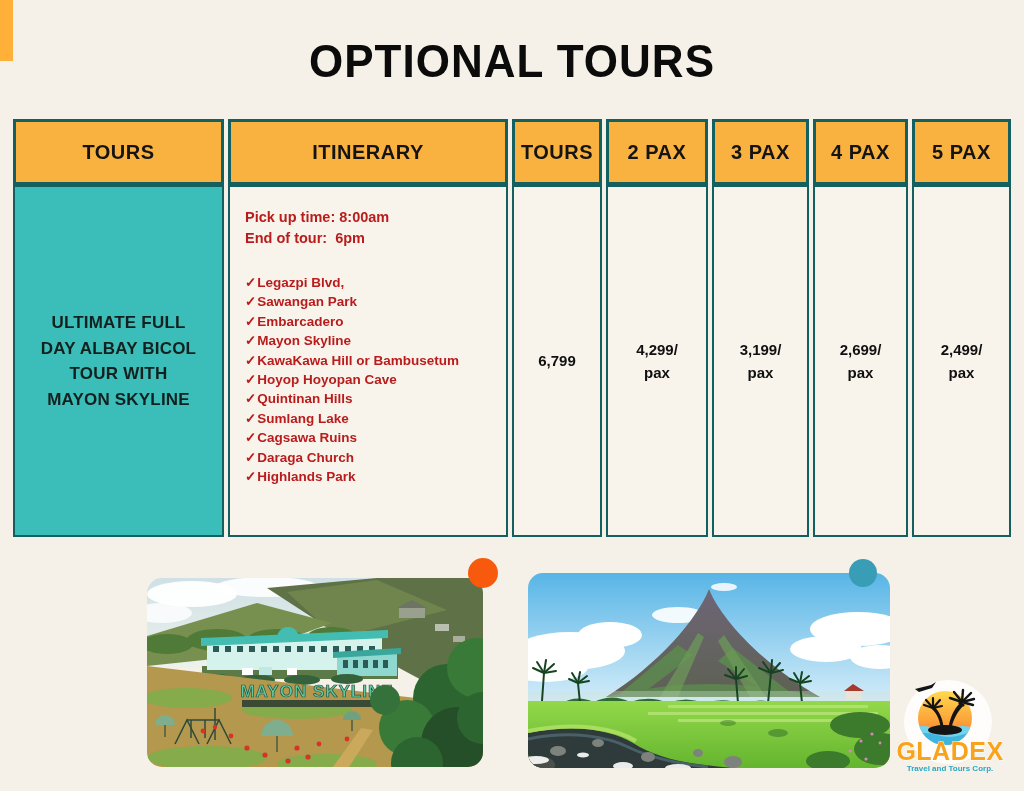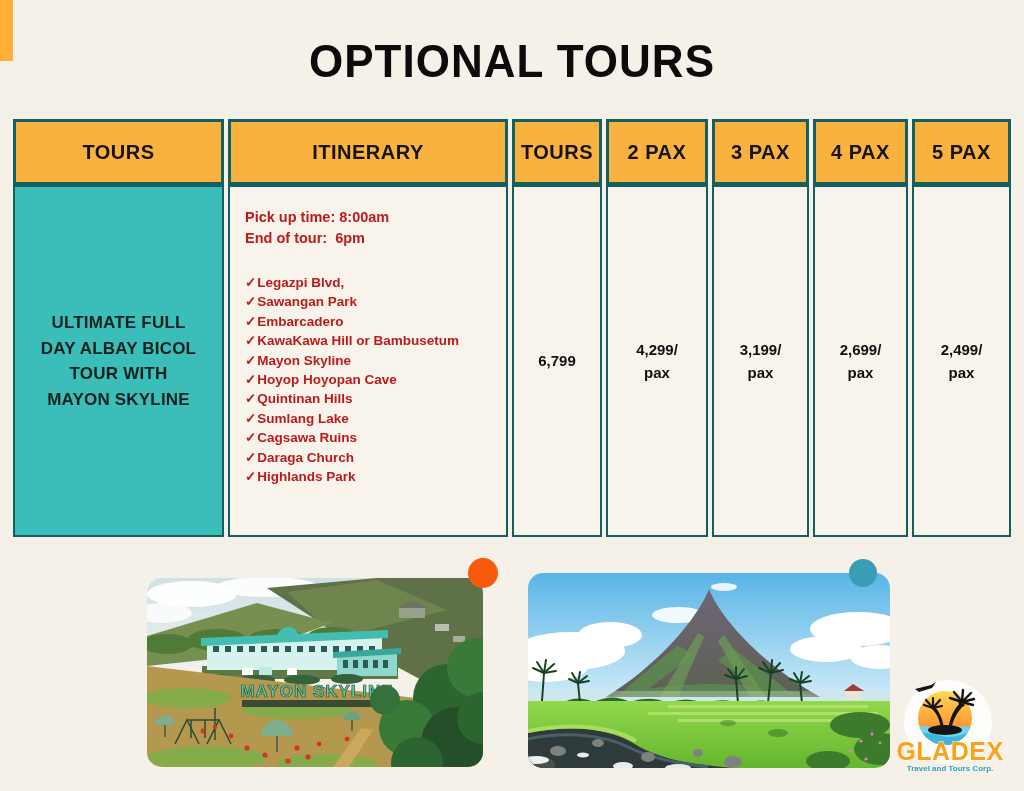--- a/index.html
+++ b/index.html
@@ -93,22 +93,22 @@
       <div class="tour-name">ULTIMATE FULL DAY ALBAY BICOL TOUR WITH MAYON SKYLINE</div>
     </div>
 
     <div class="cell itinerary-cell">
       <div class="bold-line">Pick up time: 8:00am</div>
       <div class="bold-line">End of tour:  6pm</div>
       <div class="stops">
         <div class="stop"><span class="check">✓</span><span>Legazpi Blvd,</span></div>
         <div class="stop"><span class="check">✓</span><span>Sawangan Park</span></div>
         <div class="stop"><span class="check">✓</span><span>Embarcadero</span></div>
+        <div class="stop"><span class="check">✓</span><span>Mayon Skyline</span></div>
         <div class="stop"><span class="check">✓</span><span>KawaKawa Hill or Bambusetum</span></div>
-        <div class="stop"><span class="check">✓</span><span>Mayon Skyline</span></div>
         <div class="stop"><span class="check">✓</span><span>Hoyop Hoyopan Cave</span></div>
         <div class="stop"><span class="check">✓</span><span>Quintinan Hills</span></div>
         <div class="stop"><span class="check">✓</span><span>Sumlang Lake</span></div>
         <div class="stop"><span class="check">✓</span><span>Cagsawa Ruins</span></div>
         <div class="stop"><span class="check">✓</span><span>Daraga Church</span></div>
         <div class="stop"><span class="check">✓</span><span>Highlands Park</span></div>
       </div>
     </div>
 
     <div class="cell price-cell">

